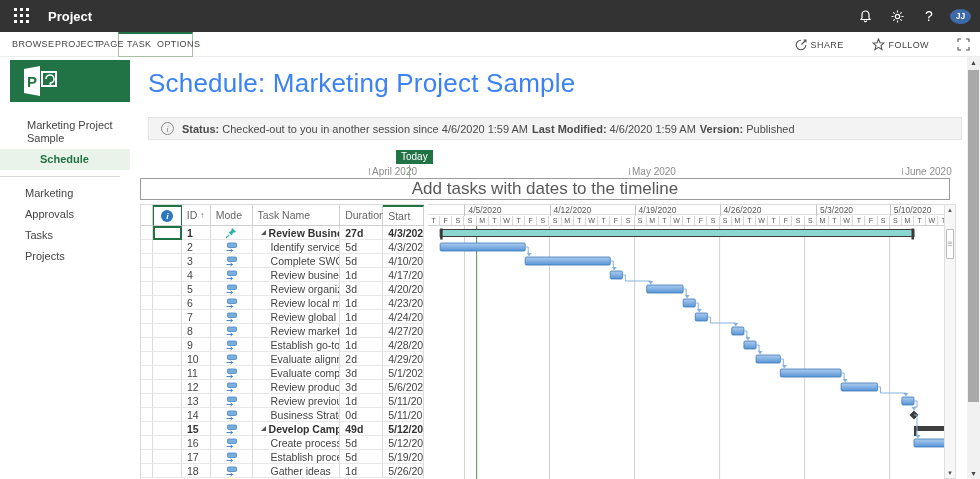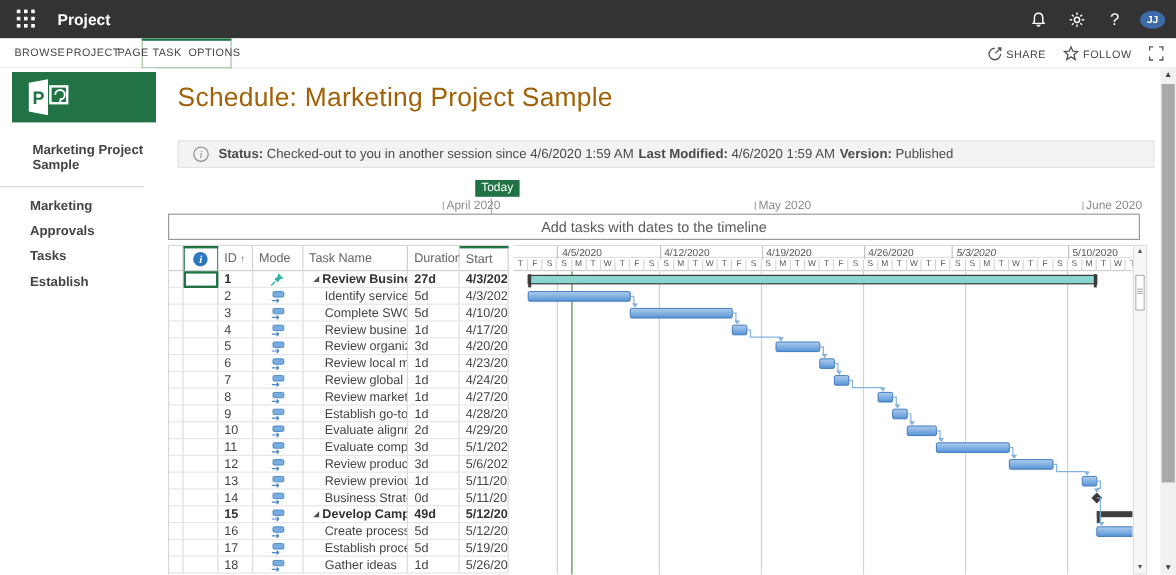--- a/index.html
+++ b/index.html
@@ -26,58 +26,58 @@
             align-items:center; justify-content:center; margin:0 9px 0 5px; cursor:pointer; }
 
   
   .ribbon { position:absolute; left:0; top:32px; width:980px; height:25px;
             background:#fff; border-bottom:1px solid #ededed; }
   .tab { position:absolute; top:0; height:25px; line-height:25px; font-size:9px;
          letter-spacing:.4px; color:#444; cursor:pointer; }
   .tab-group { position:absolute; left:118px; top:0; width:75px; height:25px;
                border:1px solid #a3c3a3; border-top:2px solid #217346; }
   .ribbon-right { position:absolute; right:10px; top:0; height:25px; display:flex;
-                  align-items:center; gap:14px; }
+                  align-items:center; gap:28px; }
   .ribbon-btn { display:flex; align-items:center; gap:4px; font-size:9px;
                 letter-spacing:.4px; color:#444; cursor:pointer; }
   .ribbon-btn svg { stroke:#555; fill:none; stroke-width:1.1; }
 
   
   .sidebar { position:absolute; left:0; top:57px; width:130px; height:422px; background:#fff; }
   .logo-tile { position:absolute; left:10px; top:3px; width:120px; height:42px;
                background:#217346; display:flex; align-items:center; cursor:pointer; }
   .nav { position:absolute; left:0; top:58px; width:130px; }
-  .nav-item { font-size:11px; color:#444; padding:4px 0 4px 25px; cursor:pointer; line-height:13px;font-weight:bold; }
+  .nav-item { font-size:11px; color:#444; padding:4px 0 4px 25px; cursor:pointer; line-height:13px; }
   .nav-item.project-name { padding-left:27px; padding-right:10px; }
   .nav-item.sub { padding-left:40px; }
   .nav-item.selected { background:#e9f3e9; color:#217346; font-weight:bold; }
   .nav-divider { border-top:1px solid #d9d9d9; margin:6px 10px 6px 0; }
 
   
-  .page-title { position:absolute; left:148px; top:68px; font-size:22px;
-                font-weight:300; color:#a16207; letter-spacing:.2px; }
+  .page-title { position:absolute; left:148px; top:68px; font-size:26px;
+                font-weight:300; color:#3b82f6; letter-spacing:.2px; }
   .status-bar { position:absolute; left:148px; top:117px; width:814px; height:23px;
                 background:#f3f3f3; border:1px solid #e4e4e4; display:flex;
                 align-items:center; font-size:11px; color:#4a4a4a; }
   .info-circle { width:13px; height:13px; border:1px solid #8a8a8a; border-radius:50%;
                  color:#8a8a8a; font-size:9px; display:flex; align-items:center;
                  justify-content:center; margin:0 8px 0 12px; font-style:italic;
                  font-family:"Liberation Serif", serif; flex:none; }
   .status-bar b { margin-right:3px; }
   .status-bar span.gap { margin-right:4px; }
 
   
   .today-badge { position:absolute; left:396px; top:150px; background:#217346; color:#fff;
                  font-size:10px; padding:1px 5px 2px; cursor:pointer; }
   .today-line-tl { position:absolute; left:409px; top:165px; width:1px; height:34px; background:#9dbb9d; }
   .month-label { position:absolute; top:166px; font-size:10px; color:#8c8c8c; }
   .month-tick { position:absolute; top:168px; width:1px; height:7px; background:#b0b0b0; }
   .timeline-box { position:absolute; left:140px; top:178px; width:810px; height:22px;
                   border:1px solid #9b9b9b; background:#fff; display:flex;
-                  align-items:center; justify-content:center; font-size:12px; color:#595959; }
+                  align-items:center; justify-content:center; font-size:17px; color:#595959; }
 
   
   .grid { position:absolute; left:140px; top:204px; width:284px; height:275px;
           border-left:1px solid #d9d9d9; background:#fff; font-size:10.5px; }
   .grid-header { display:flex; height:22px; border-top:1px solid #d9d9d9; }
   .gh-cell { border-right:1px solid #cfcfcf; border-bottom:1px solid #cfcfcf;
              color:#666; display:flex; align-items:center; padding-left:5px;
              font-size:10.5px; background:#fff; position:relative; }
   .gh-info { justify-content:center; padding-left:0;
              border-top:2px solid #217346; border-left:1px solid #217346; border-right:1px solid #217346; }
@@ -189,25 +189,26 @@
   <div class="logo-tile">
     <svg width="44" height="34" viewBox="0 0 44 34" style="margin-left:8px">
       <path d="M6 5 L22 2 V32 L6 29 Z" fill="#fff"></path>
       <text x="9" y="23" font-size="15" font-weight="bold" fill="#217346" font-family="Liberation Sans">P</text>
       <rect x="24" y="8" width="14" height="14" fill="none" stroke="#fff" stroke-width="2"></rect>
       <path d="M28 15 a4 4 0 1 1 4 4 l1.5-0.5 M32 19 l0.5 2" stroke="#fff" stroke-width="1.6" fill="none"></path>
     </svg>
   </div>
   <div class="nav" id="sidebar-nav">
       <div class="nav-item project-name">Marketing Project Sample</div>
+      <div class="nav-item sub selected">Schedule</div>
       <div class="nav-divider"></div>
       <div class="nav-item top">Marketing</div>
       <div class="nav-item top">Approvals</div>
       <div class="nav-item top">Tasks</div>
-      <div class="nav-item top">Establish</div>
+      <div class="nav-item top">Projects</div>
     </div>
 </div>
 
 <div class="page-title">Schedule: Marketing Project Sample</div>
 
 <div class="status-bar">
   <div class="info-circle">i</div>
   <b>Status:</b>
   <span class="gap">Checked-out to you in another session since 4/6/2020 1:59 AM</span>
   <b>Last Modified:</b>
@@ -543,21 +544,21 @@
       </div>
     </div>
 </div>
 
 <div class="gantt">
   <div class="g-weeks" id="gantt-weeks">
       <div class="g-week" style="left: 36.45px; width: 85.05px;">4/5/2020</div>
       <div class="g-week" style="left: 121.5px; width: 85.05px;">4/12/2020</div>
       <div class="g-week" style="left: 206.55px; width: 85.05px;">4/19/2020</div>
       <div class="g-week" style="left: 291.6px; width: 85.05px;">4/26/2020</div>
-      <div class="g-week" style="left: 365px; width: 85.05px; font-style: italic;">5/3/2020</div>
+      <div class="g-week" style="left: 388px; width: 85.05px;">5/3/2020</div>
       <div class="g-week" style="left: 461.7px; width: 54.3px;">5/10/2020</div>
     </div>
   <div class="g-days" id="gantt-days">
       <div class="g-day" style="left: 0px; width: 12.15px;">T</div>
       <div class="g-day" style="left: 12.15px; width: 12.15px;">F</div>
       <div class="g-day" style="left: 24.3px; width: 12.15px;">S</div>
       <div class="g-day" style="left: 36.45px; width: 12.15px;">S</div>
       <div class="g-day" style="left: 48.6px; width: 12.15px;">M</div>
       <div class="g-day" style="left: 60.75px; width: 12.15px;">T</div>
       <div class="g-day" style="left: 72.9px; width: 12.15px;">W</div>

